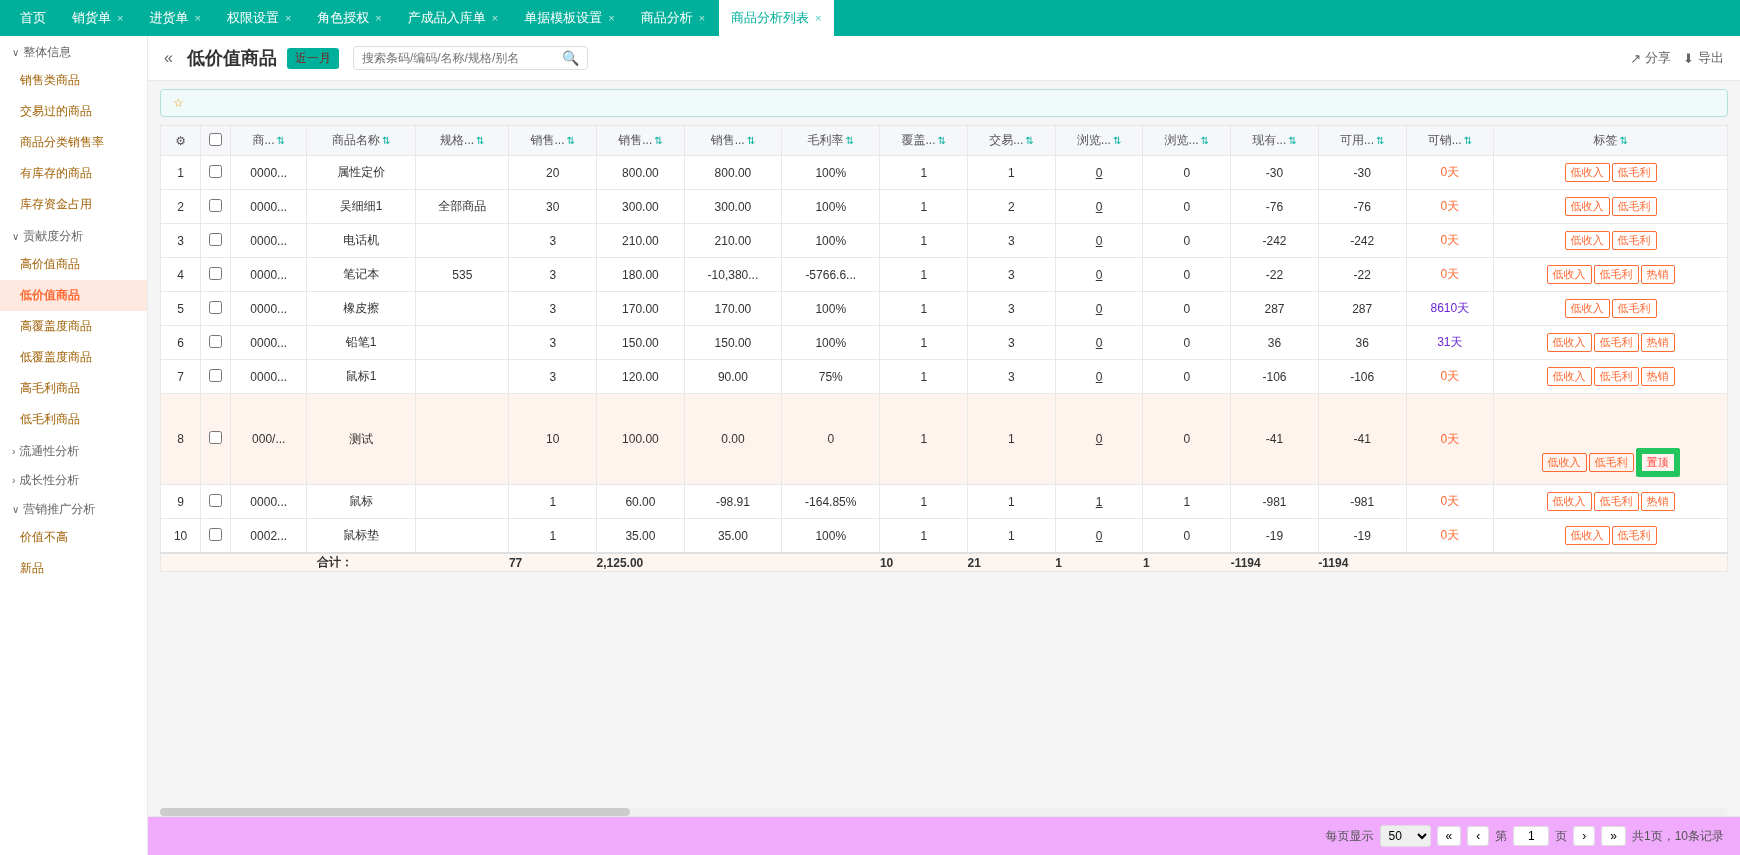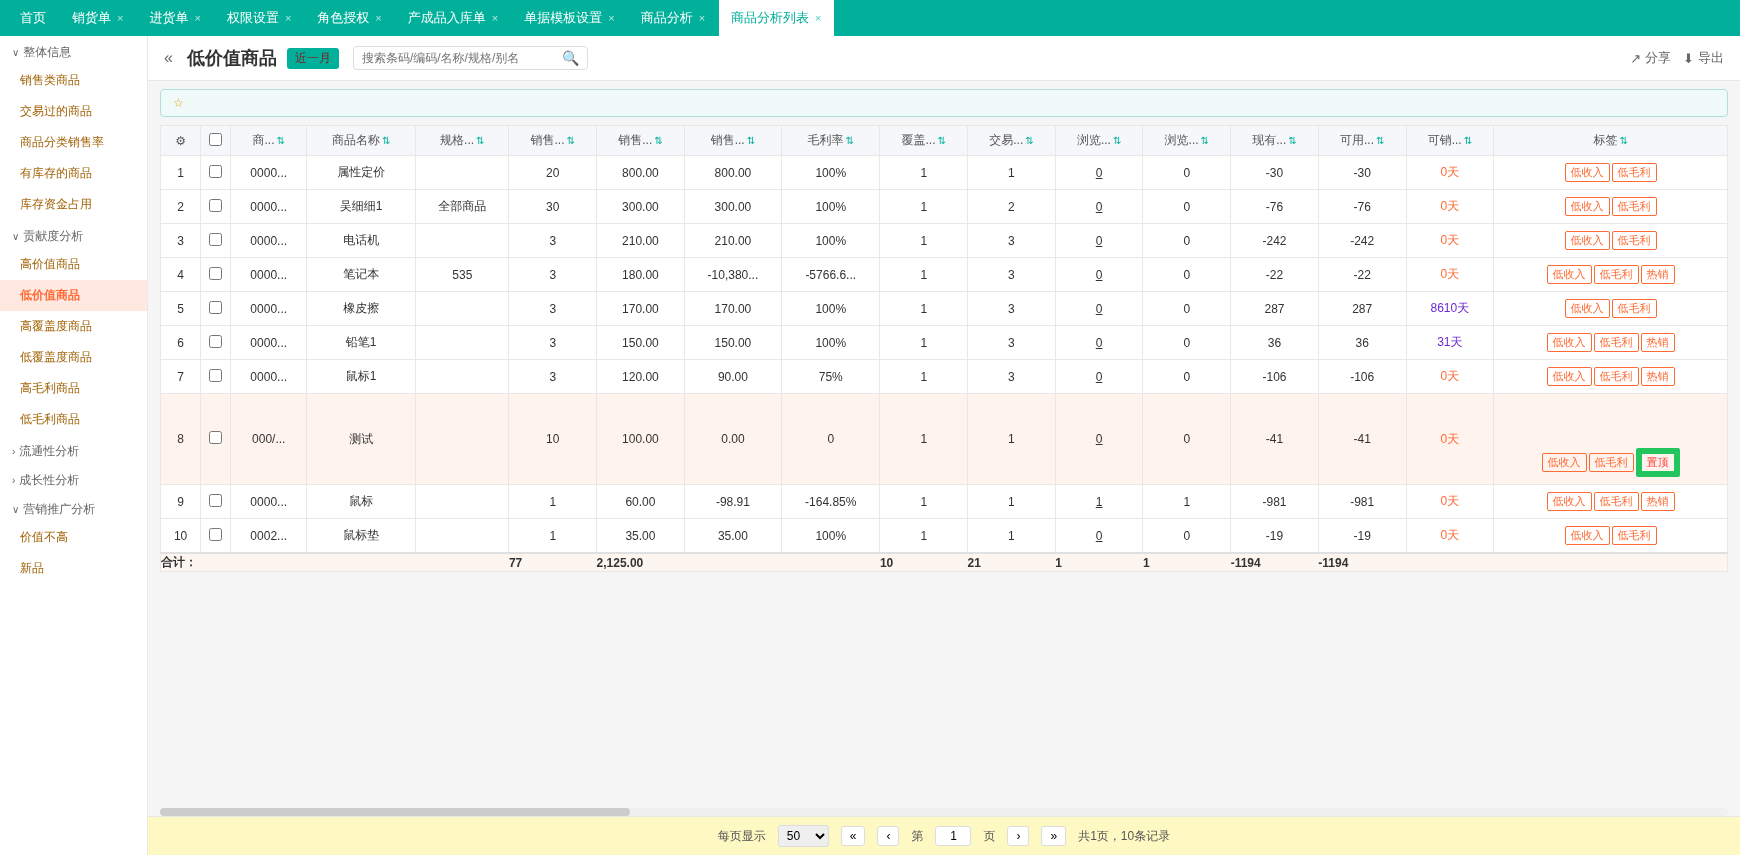--- a/index.html
+++ b/index.html
@@ -196,27 +196,27 @@
       background: #fdf6f0;
       border: 1px solid #e8e8e8;
       border-top: 2px solid #e0e0e0;
     }
     .table-footer td {
       font-weight: bold;
     }
 
     
     .pagination-bar {
-      background: #fef9c3;
+      background: #f0abfc;
       border-top: 1px solid #e8e8e8;
       padding: 8px 16px;
       display: flex;
       align-items: center;
-      justify-content: center;
-      gap: 12px;
+      justify-content: flex-end;
+      gap: 6px;
       font-size: 12px;
       color: #555;
     }
     .page-size-select {
       border: 1px solid #ddd;
       border-radius: 3px;
       padding: 2px 4px;
       font-size: 12px;
     }
     .page-btn {
@@ -560,21 +560,21 @@
     <td><span class="underline">0</span></td>
     <td>0</td>
     <td>-19</td>
     <td>-19</td>
     <td class="day-orange">0天</td>
     <td><span class="tag tag-orange">低收入</span><span class="tag tag-orange">低毛利</span></td>
   </tr>
           </tbody>
         <tfoot>
           <tr class="table-footer">
-            <td colspan="5" style="text-align:left; font-weight:bold;">合计：</td>
+            <td colspan="5" style="text-align:center; font-weight:bold;">合计：</td>
             <td>77</td>
             <td>2,125.00</td>
             <td></td>
             <td></td>
             <td>10</td>
             <td>21</td>
             <td>1</td>
             <td>1</td>
             <td>-1194</td>
             <td>-1194</td>

